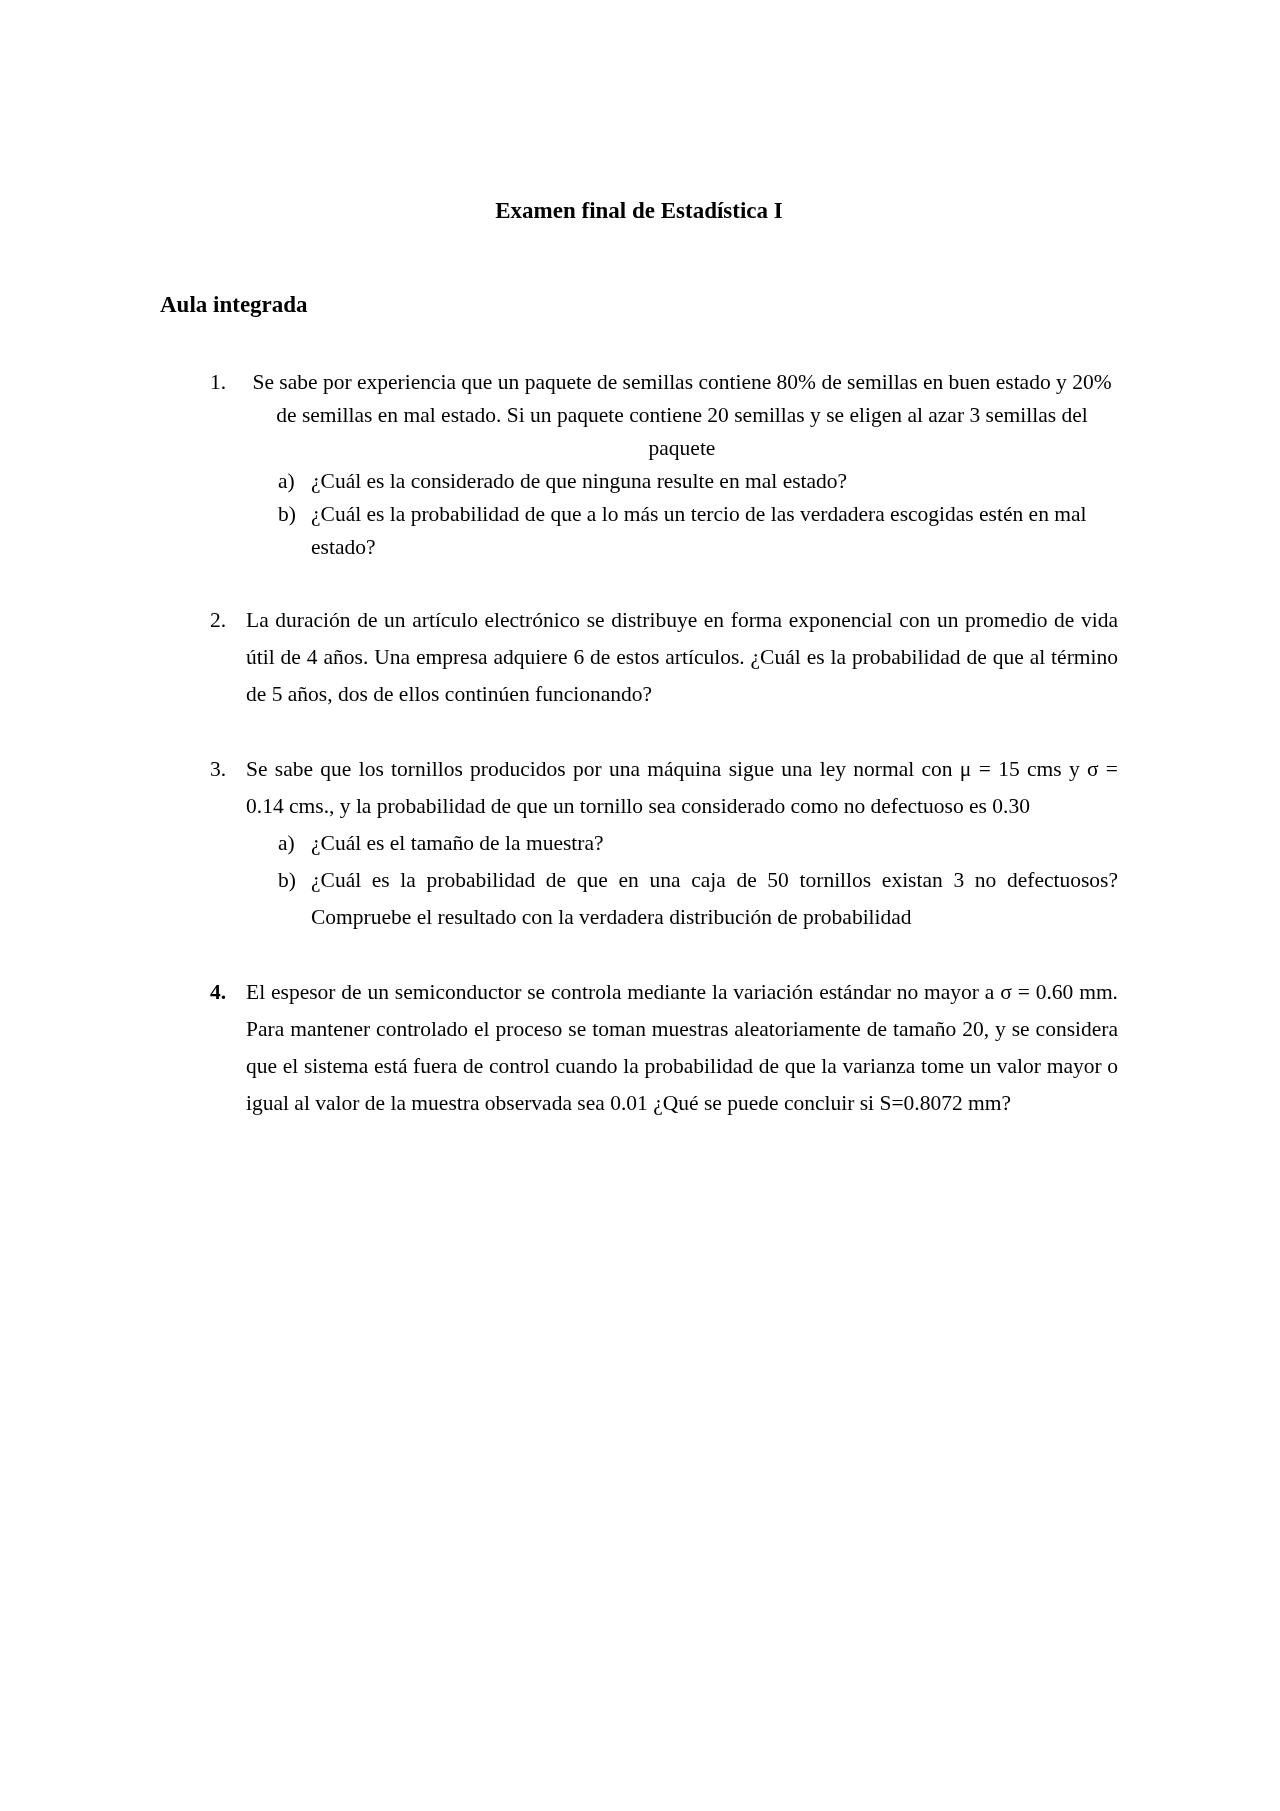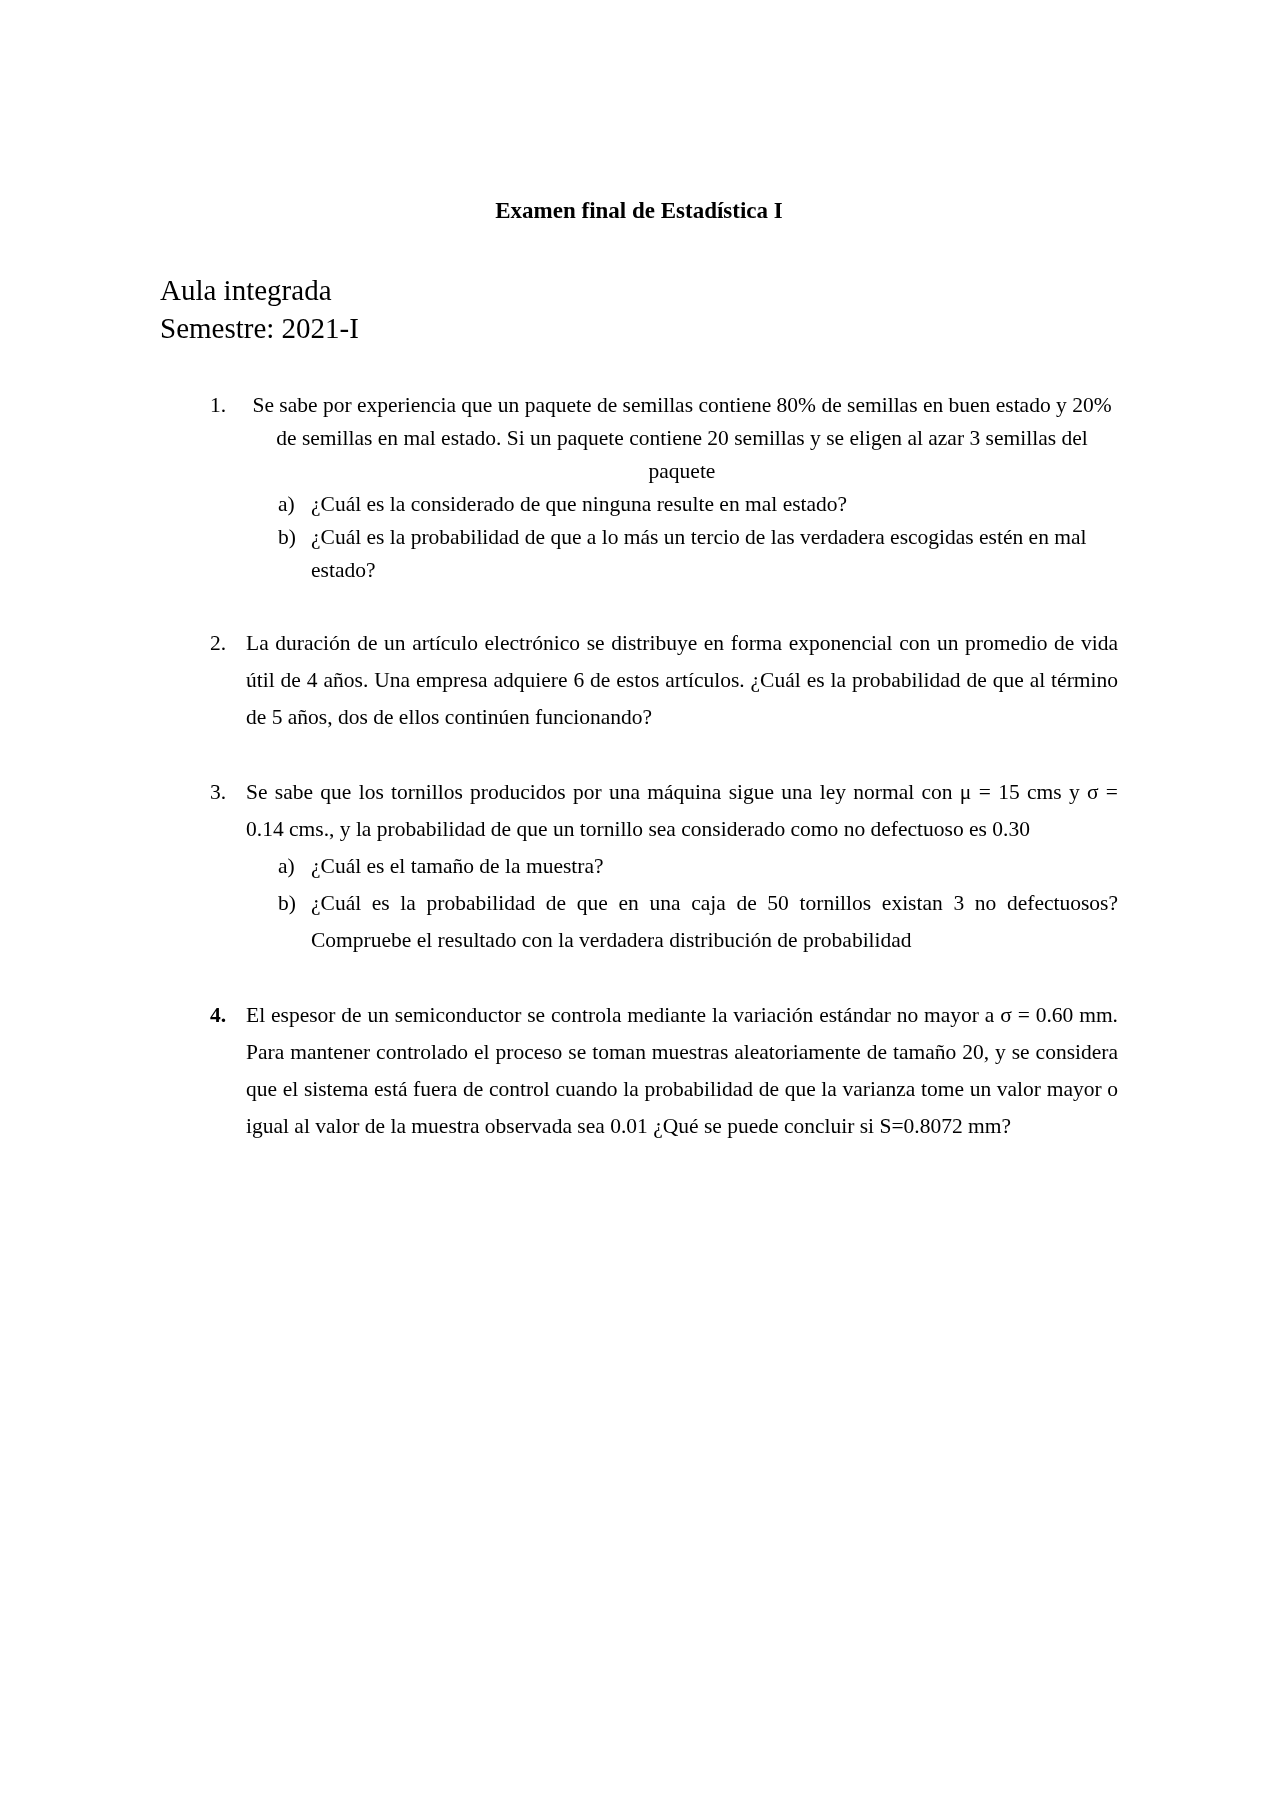--- a/index.html
+++ b/index.html
@@ -20,23 +20,23 @@
     height: 1811px;
     padding: 198px 162px 12px 160px;
   }
   .doc-title {
     text-align: center;
     font-weight: bold;
     font-size: 23px;
     margin: 0 0 0 0;
   }
   .doc-header {
-    margin-top: 47px;
-    font-weight: normal;
-    font-size: 29px;
+    margin-top: 62px;
+    font-weight: bold;
+    font-size: 23px;
     line-height: 38px;
   }
   .problems {
     margin-top: 42px;
     padding-left: 50px;
     font-size: 21.5px;
   }
   .problem {
     display: flex;
     align-items: flex-start;
@@ -89,21 +89,20 @@
 </style>
 </head>
 <body>
 
 <div class="page">
 
   <div class="doc-title">Examen final de Estadística I</div>
 
   <div class="doc-header">
     <div>Aula integrada</div>
-    <div>Semestre: 2021-I</div>
   </div>
 
   <div class="problems">
 
     <div class="problem">
       <div class="problem-number">1.</div>
       <div class="problem-body">
         <div class="problem-text">Se sabe por experiencia que un paquete de semillas contiene 80% de semillas en buen estado y 20%  de semillas en mal estado. Si un paquete contiene 20 semillas y se eligen al azar 3 semillas del paquete</div>
         <div class="subitems">
           <div class="subitem">

